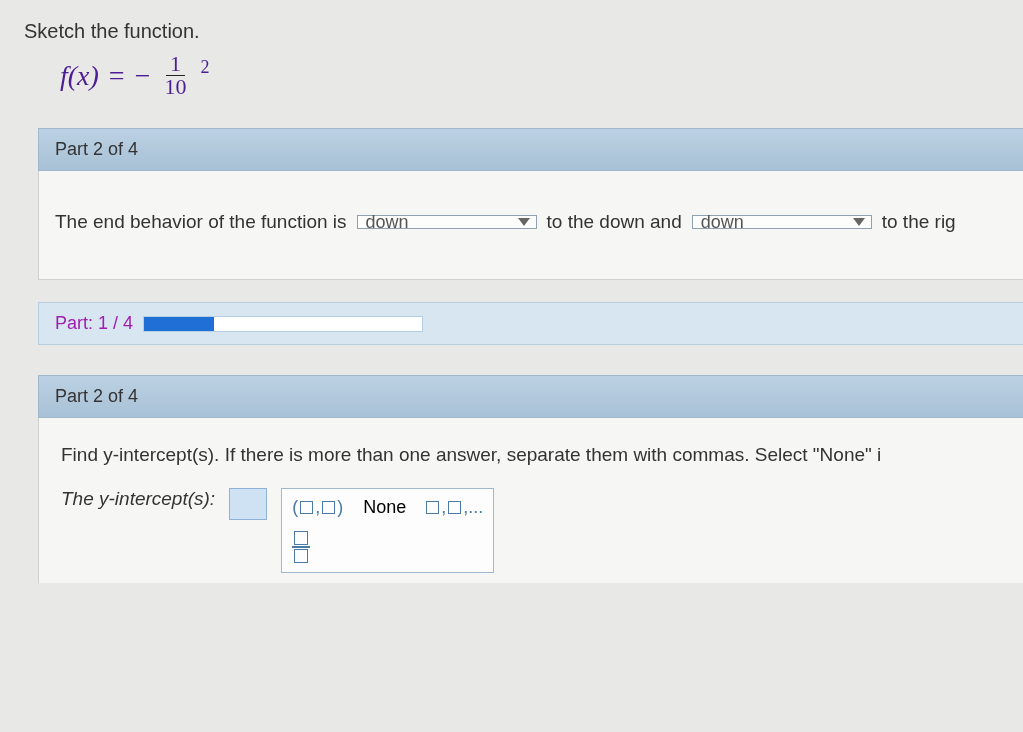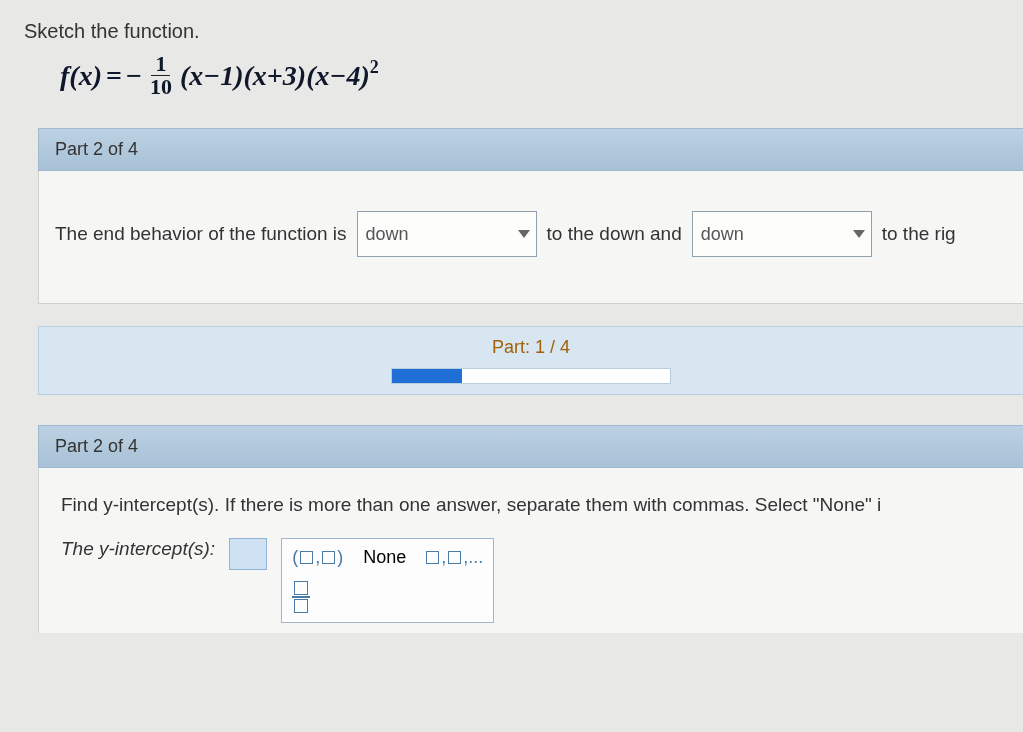--- a/index.html
+++ b/index.html
@@ -18,25 +18,24 @@
     font-size: 20px;
     color: #333;
     margin-bottom: 4px;
     margin-left: 4px;
   }
   .equation {
     margin: 10px 0 30px 40px;
     font-family: "Times New Roman", serif;
     font-size: 28px;
     font-style: italic;
-    color: #0f172a;
+    color: #4c1d95;
     display: flex;
     align-items: center;
-    gap: 0;
-    font-weight: bold;
+    gap: 6px;
   }
   .frac {
     display: inline-flex;
     flex-direction: column;
     align-items: center;
     font-style: normal;
     line-height: 1;
     margin: 0 4px;
     vertical-align: middle;
   }
@@ -66,21 +65,21 @@
     display: flex;
     align-items: center;
     flex-wrap: wrap;
     gap: 6px;
   }
   .selbox {
     display: inline-flex;
     align-items: center;
     border: 1px solid #8fa0ae;
     background: #fdfdfc;
-    height: 46px;
+    height: 14px;
     min-width: 180px;
     padding: 0 6px 0 8px;
     margin: 0 4px;
     color: #555;
     font-size: 18px;
     position: relative;
   }
   .selbox .tri {
     margin-left: auto;
     width: 0; height: 0;
@@ -92,22 +91,21 @@
     background: #d7e6f1;
     border: 1px solid #b7cde0;
     border-right: none;
     padding: 10px 16px;
     margin-left: 18px;
     margin-top: 22px;
     display: flex;
     align-items: center;
     gap: 10px;
     font-size: 18px;
-    color: #a16207;
-    flex-direction: column;
+    color: #a21caf;
   }
   .progress-bar {
     width: 280px;
     height: 16px;
     background: #fff;
     border: 1px solid #b7cde0;
     position: relative;
   }
   .progress-fill {
     height: 100%;
@@ -177,21 +175,20 @@
   <div class="prompt">Sketch the function.</div>
 
   <div class="equation">
     <span class="eqtxt">f(x)</span>
     <span style="font-style:normal;margin:0 4px;">=</span>
     <span style="font-style:normal;">−</span>
     <span class="frac">
       <span class="num">1</span>
       <span class="den">10</span>
     </span>
-    <span class="eqtxt">(x−1)(x+3)(x−4)</span>
     <span class="sup">2</span>
   </div>
 
   <div class="part-header">Part 2 of 4</div>
   <div class="part-body">
     <span>The end behavior of the function is</span>
     <span class="selbox">
       <span>down</span>
       <span class="tri"></span>
     </span>

